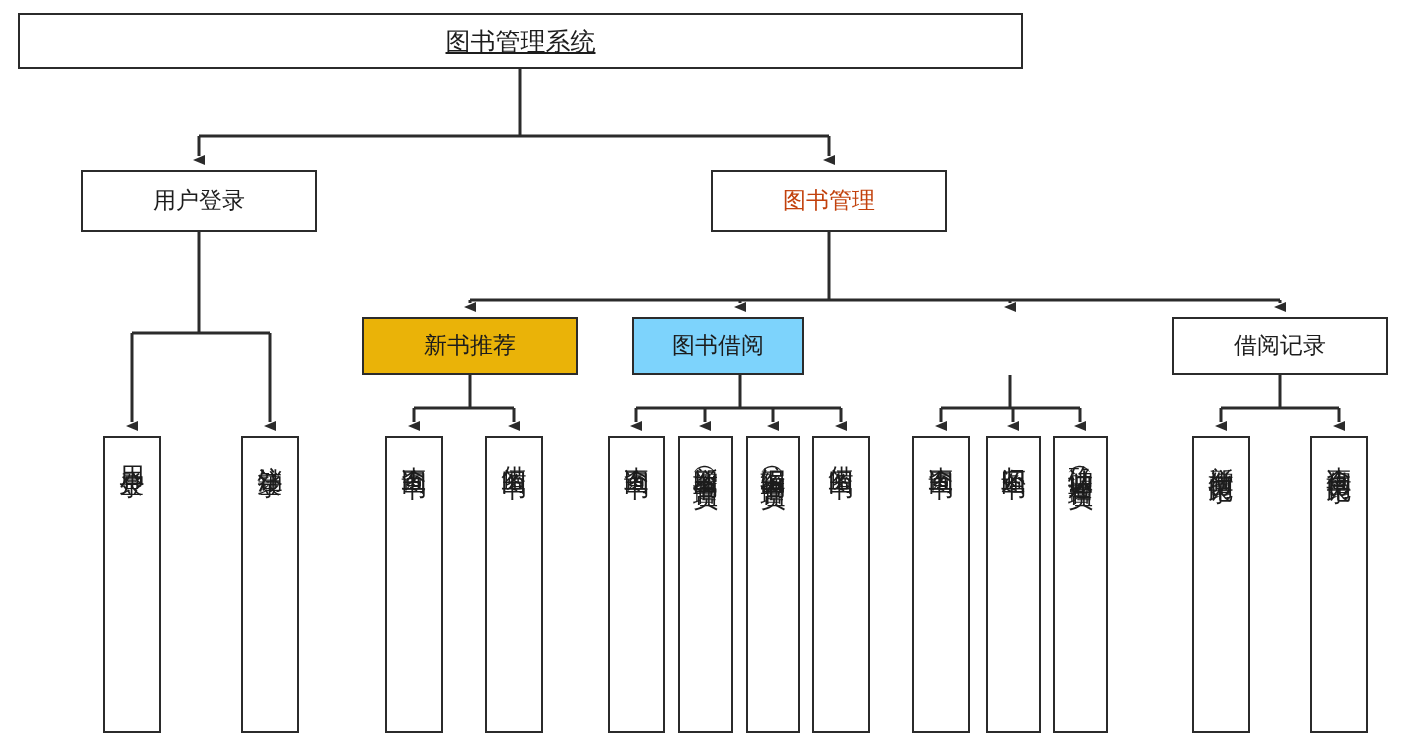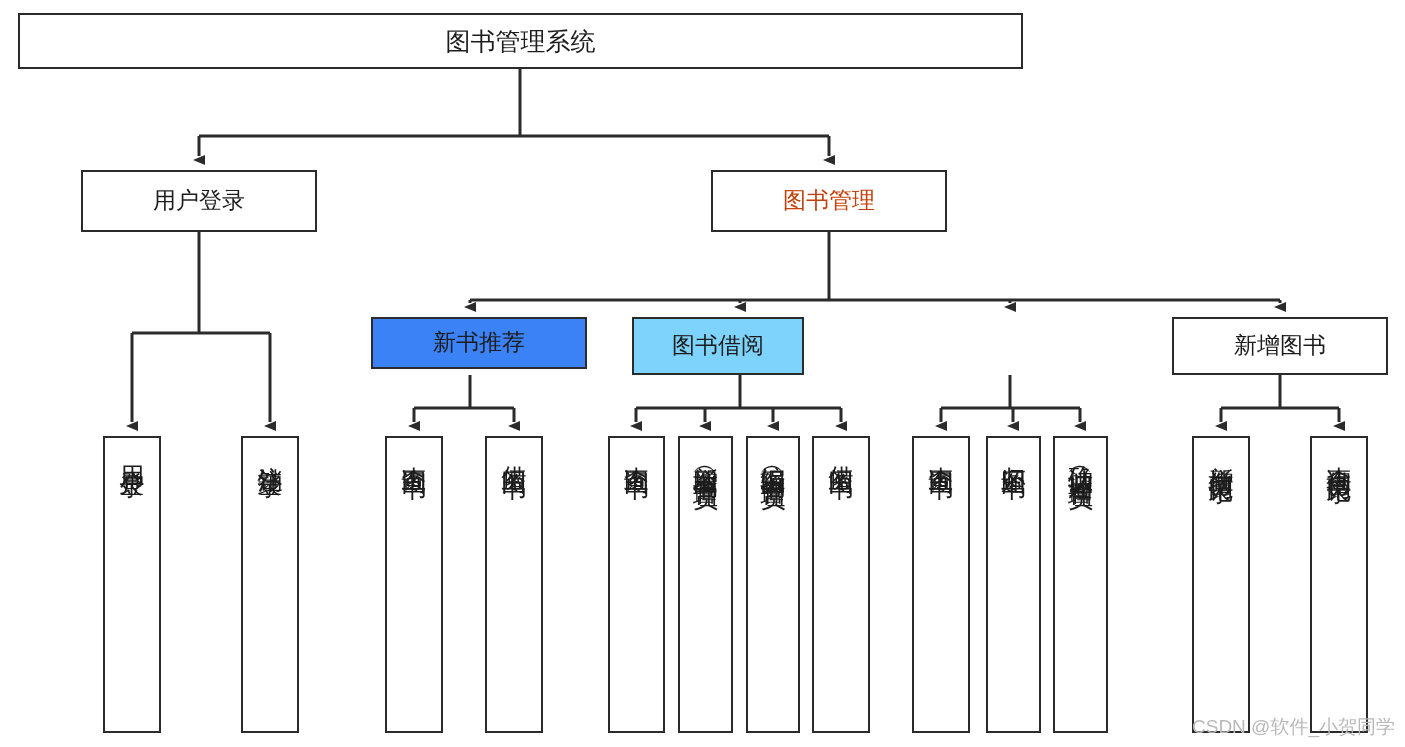--- a/index.html
+++ b/index.html
@@ -35,21 +35,21 @@
     align-items: center;
     justify-content: center;
     overflow: hidden;
   }
   .node-label {
     color: #1c1c1c;
     text-align: center;
     line-height: 1.12;
     white-space: nowrap;
   }
-  .lvl0 .node-label { font-size: 25px; }
+  .lvl0 .node-label { font-size: 25px; text-decoration: underline; }
   .lvl1 .node-label { font-size: 23px; }
   .lvl2 .node-label { font-size: 23px; }
   .leaf .node-label {
     writing-mode: vertical-rl;
     text-orientation: upright;
     font-size: 25px;
     letter-spacing: 3px;
     line-height: 1;
   }
   .leaf {
@@ -126,28 +126,28 @@
     <span class="node-label" style="color: rgb(28, 28, 28);">图书管理系统</span>
   </div>
 
   <div class="node-box lvl1" style="left: 81px; top: 170px; width: 236px; height: 62px; border-color: rgb(43, 43, 43); background: rgb(255, 255, 255);">
     <span class="node-label" style="color: rgb(28, 28, 28);">用户登录</span>
   </div>
   <div class="node-box lvl1" style="left: 711px; top: 170px; width: 236px; height: 62px; border-color: rgb(43, 43, 43); background: rgb(255, 255, 255);">
     <span class="node-label" style="color: #c2410c;">图书管理</span>
   </div>
 
-  <div class="node-box lvl2" style="left: 371px; top: 317px; width: 216px; height: 52px; border-color: rgb(43, 43, 43); background: #3b82f6;">
+  <div class="node-box lvl2" style="left: 362px; top: 317px; width: 216px; height: 58px; border-color: rgb(43, 43, 43); background: #eab308;">
     <span class="node-label" style="color: rgb(28, 28, 28);">新书推荐</span>
   </div>
   <div class="node-box lvl2" style="left: 632px; top: 317px; width: 172px; height: 58px; border-color: rgb(43, 43, 43); background: #7dd3fc;">
     <span class="node-label" style="color: rgb(28, 28, 28);">图书借阅</span>
   </div>
   <div class="node-box lvl2" style="left: 1172px; top: 317px; width: 216px; height: 58px; border-color: rgb(43, 43, 43); background: rgb(255, 255, 255);">
-    <span class="node-label" style="color: rgb(28, 28, 28);">新增图书</span>
+    <span class="node-label" style="color: rgb(28, 28, 28);">借阅记录</span>
   </div>
 
   <div class="node-box leaf" style="left: 103px; top: 436px; width: 58px; height: 297px; border-color: rgb(43, 43, 43); background: rgb(255, 255, 255);">
     <span class="node-label" style="color: rgb(28, 28, 28);">用户登录</span>
   </div>
   <div class="node-box leaf" style="left: 241px; top: 436px; width: 58px; height: 297px; border-color: rgb(43, 43, 43); background: rgb(255, 255, 255);">
     <span class="node-label" style="color: rgb(28, 28, 28);">注销登录</span>
   </div>
   <div class="node-box leaf" style="left: 385px; top: 436px; width: 58px; height: 297px; border-color: rgb(43, 43, 43); background: rgb(255, 255, 255);">
     <span class="node-label" style="color: rgb(28, 28, 28);">查询图书</span>
@@ -176,15 +176,14 @@
   <div class="node-box leaf" style="left: 1053px; top: 436px; width: 55px; height: 297px; border-color: rgb(43, 43, 43); background: rgb(255, 255, 255);">
     <span class="node-label" style="color: rgb(28, 28, 28);">确认归还（管理员）</span>
   </div>
   <div class="node-box leaf" style="left: 1192px; top: 436px; width: 58px; height: 297px; border-color: rgb(43, 43, 43); background: rgb(255, 255, 255);">
     <span class="node-label" style="color: rgb(28, 28, 28);">新增借阅记录</span>
   </div>
   <div class="node-box leaf" style="left: 1310px; top: 436px; width: 58px; height: 297px; border-color: rgb(43, 43, 43); background: rgb(255, 255, 255);">
     <span class="node-label" style="color: rgb(28, 28, 28);">查询借阅记录</span>
   </div>
 
-  <div class="watermark" style="left: 1192px; top: 714px; color: rgb(185, 185, 185);">CSDN @软件_小贺同学</div>
 
 </div>
 
 </body></html>

